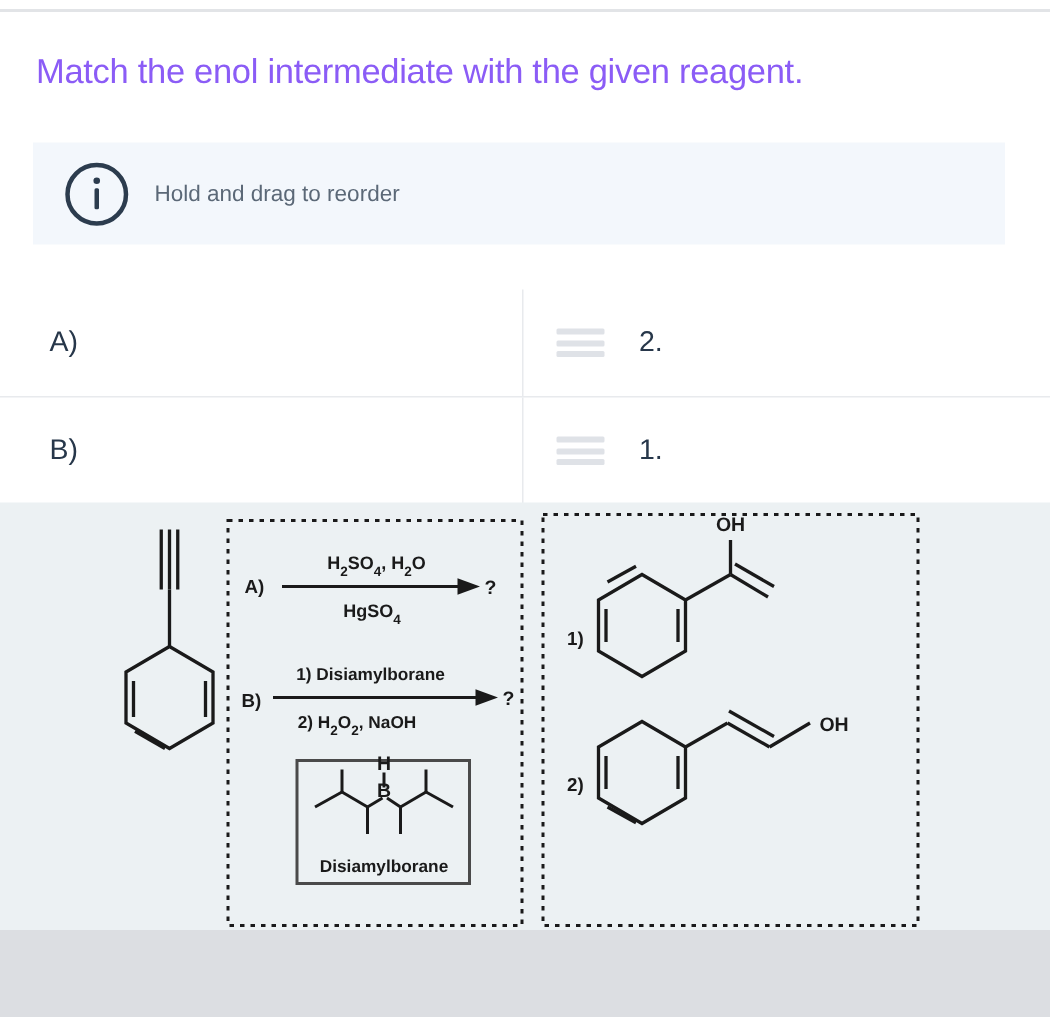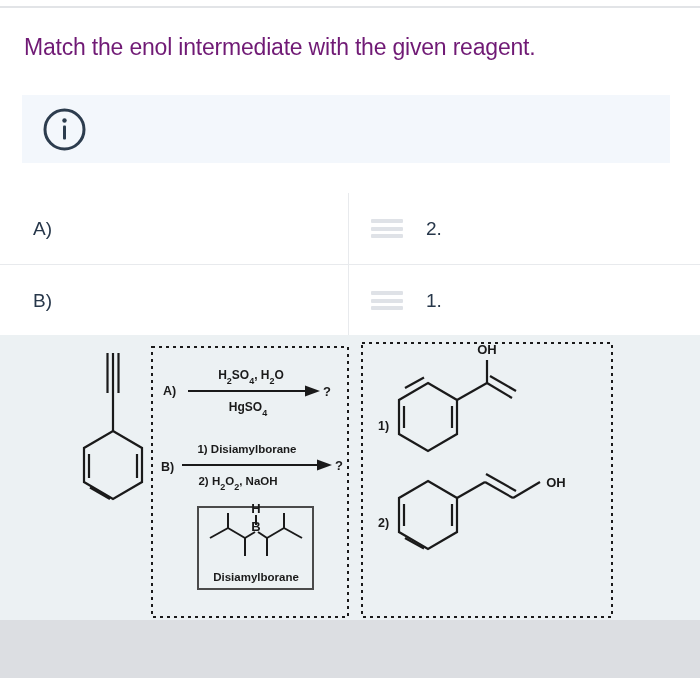--- a/index.html
+++ b/index.html
@@ -9,21 +9,21 @@
     font-family:"Liberation Sans",sans-serif;
     -webkit-font-smoothing:antialiased;
     overflow:hidden;
     position:relative;
   }
   .top-rule{
     position:absolute;left:0;top:6px;width:700px;height:2px;background:#e2e4e7;
   }
   .page-title{
     position:absolute;left:24px;top:33px;width:650px;
-    font-size:23px;color:#701a75;letter-spacing:-0.2px;
+    font-size:23px;color:#8b5cf6;letter-spacing:-0.2px;
     font-weight:400;line-height:1.25;
   }
   .info-banner{
     position:absolute;left:22px;top:95px;width:648px;height:68px;
     background:#f3f7fc;display:flex;align-items:center;gap:16px;
     padding-left:20px;box-sizing:border-box;
   }
   .info-icon{width:45px;height:45px;flex:0 0 45px;}
   .info-text{font-size:15px;color:#5b6877;}
 
@@ -71,20 +71,21 @@
 <div class="page-title">Match the enol intermediate with the given reagent.</div>
 
 <div class="info-banner">
   <span class="info-icon">
     <svg width="45" height="45" viewBox="0 0 45 45">
       <circle cx="22.5" cy="22.5" r="19.5" fill="none" stroke="#2c3c4e" stroke-width="3"></circle>
       <circle cx="22.5" cy="13.5" r="2.2" fill="#2c3c4e"></circle>
       <rect x="21" y="18.5" width="3" height="14" rx="1" fill="#2c3c4e"></rect>
     </svg>
   </span>
+  <span class="info-text">Hold and drag to reorder</span>
 </div>
 
 <div class="match-table">
 
   <div class="match-row">
     <div class="row-left">A)</div>
     <div class="row-divider"></div>
     <div class="row-right">
       <span class="drag-handle">
           <i></i>

